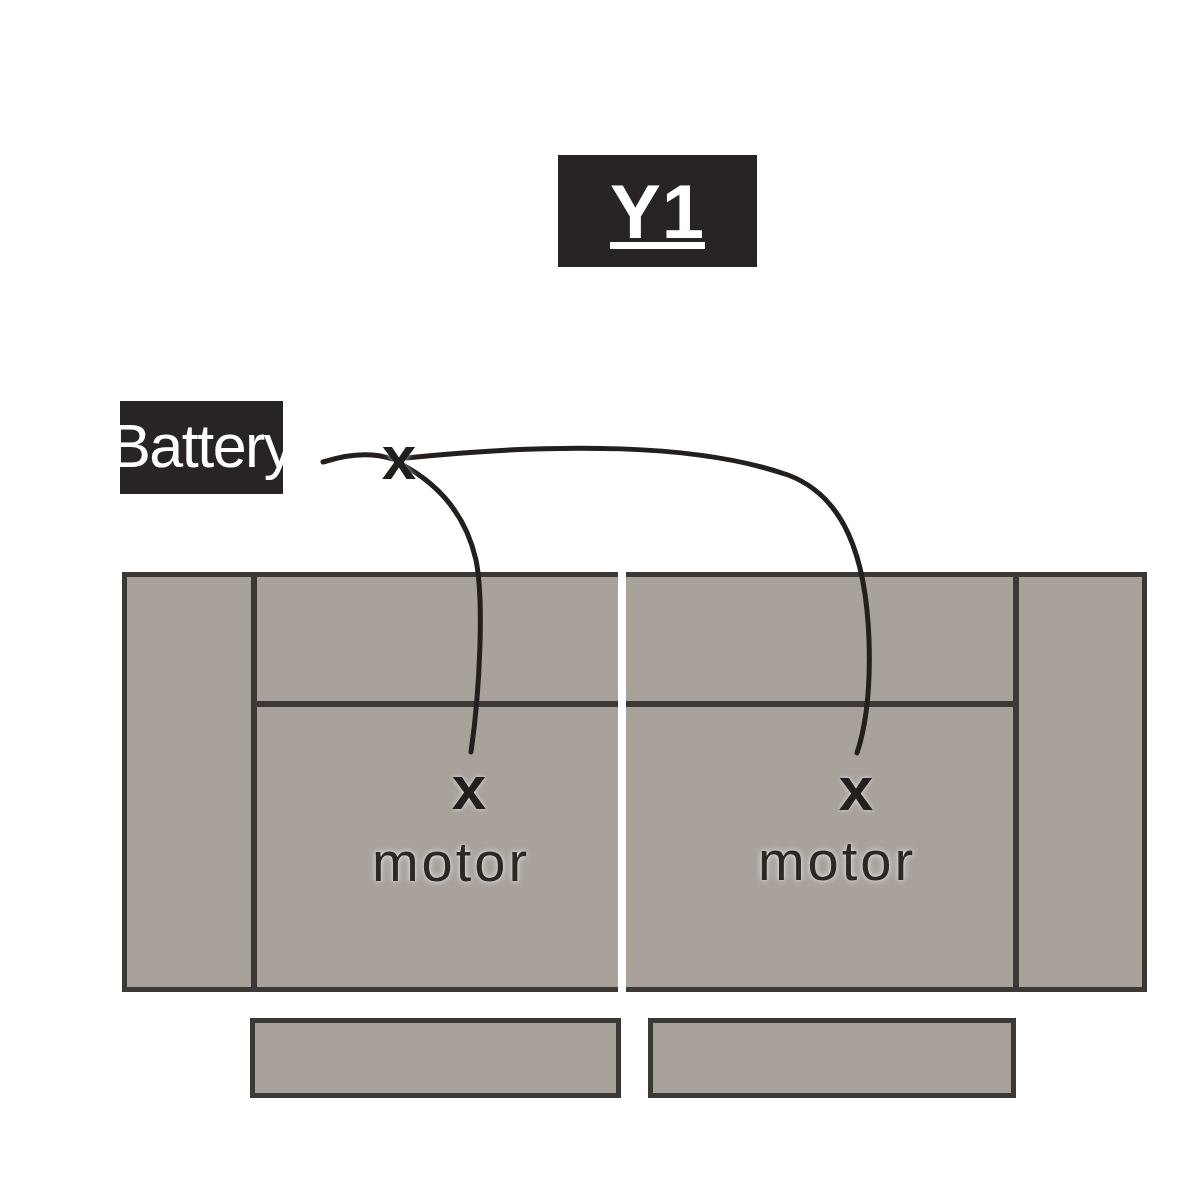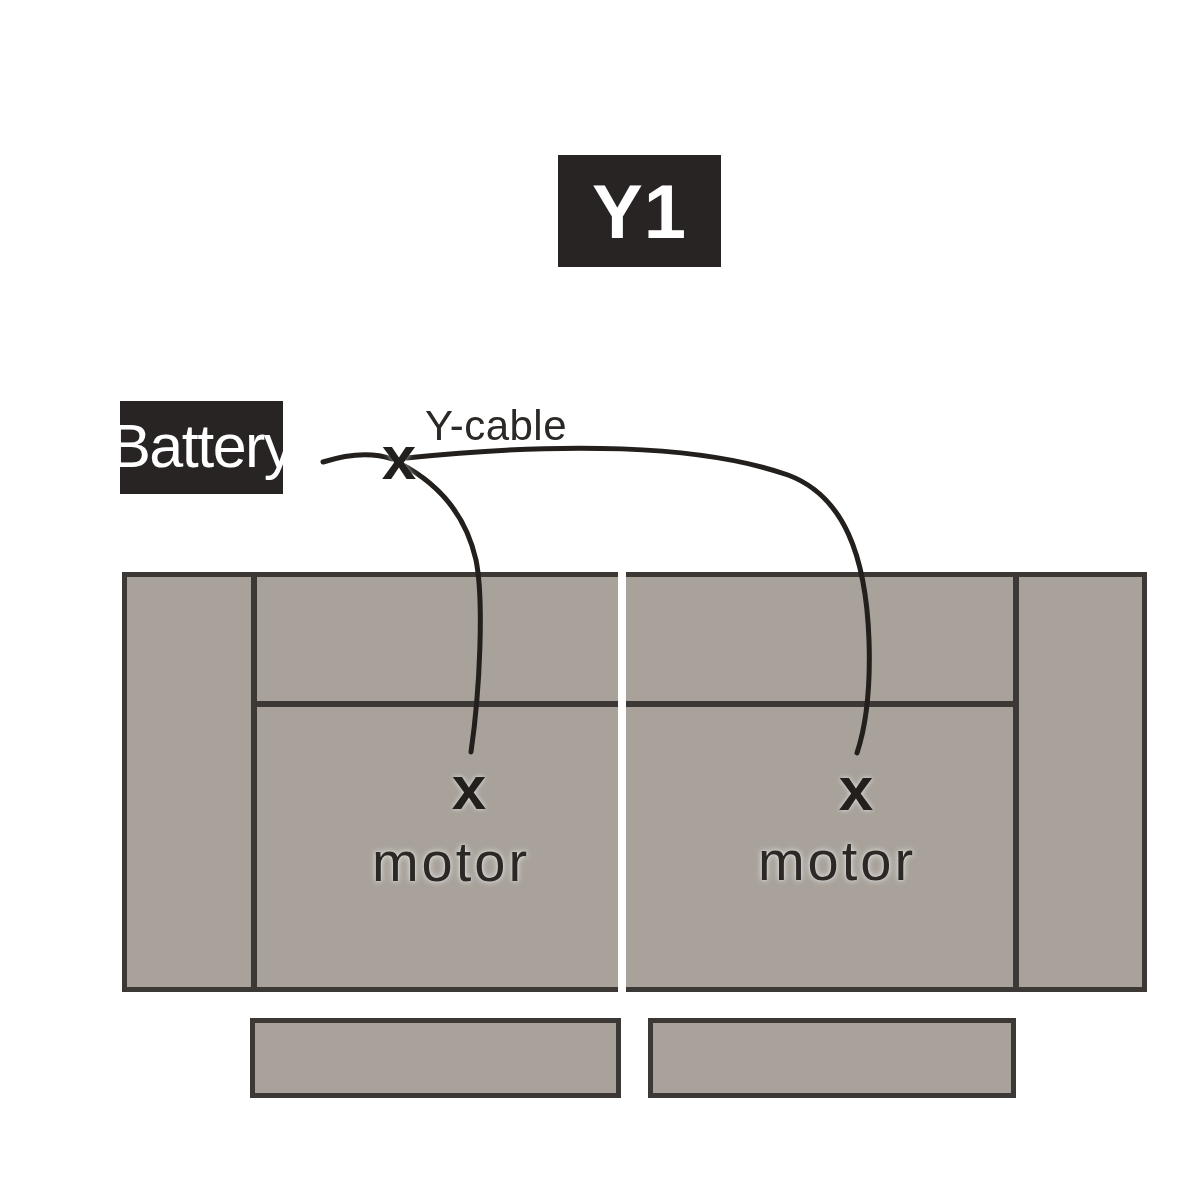--- a/index.html
+++ b/index.html
@@ -45,21 +45,21 @@
     text-shadow:0 0 5px rgba(255,255,255,.7);
   }
   .wires{position:absolute;left:0;top:0;pointer-events:none;}
   .wire{fill:none;stroke:var(--line);stroke-width:5;stroke-linecap:round;}
 </style>
 </head>
 <body>
 
 <div class="stage">
 
-  <div class="abs black-box" style="left:558px;top:155px;width:163px;height:112px;">
+  <div class="abs black-box" style="left:558px;top:155px;width:199px;height:112px;text-decoration:underline;">
     <span class="badge-label">Y1</span>
   </div>
 
   <div class="abs black-box" style="left:120px;top:401px;width:163px;height:93px;">
     <span class="battery-label">Battery</span>
   </div>
 
   <div class="abs sofa-rect" style="left:122px;top:572px;width:1025px;height:420px;"></div>
   <div class="abs divider" style="left:251px;top:572px;width:6px;height:420px;"></div>
   <div class="abs divider" style="left:1013px;top:572px;width:6px;height:420px;"></div>
@@ -71,19 +71,18 @@
 
   <span class="abs motor-label" style="left:451px;top:862px;">motor</span>
   <span class="abs motor-label" style="left:837px;top:861px;">motor</span>
 
   <svg class="wires" width="1200" height="1200" viewBox="0 0 1200 1200">
     <path class="wire" d="M 323 462 C 348 454, 372 452, 392 459"></path>
     <path class="wire" d="M 399 463 C 440 484, 466 516, 476 560 C 484 600, 480 690, 471 752"></path>
     <path class="wire" d="M 406 458 C 560 442, 700 444, 788 475 C 844 496, 866 556, 869 640 C 871 700, 864 732, 857 753"></path>
   </svg>
 
-  <span class="abs cable-label" style="left:425px;top:405px;">Y-cable</span>
 
   <span class="abs xmark" style="left:399px;top:460px;">x</span>
   <span class="abs xmark" style="left:469px;top:790px;">x</span>
   <span class="abs xmark" style="left:856px;top:791px;">x</span>
 
 </div>
 
 </body></html>

